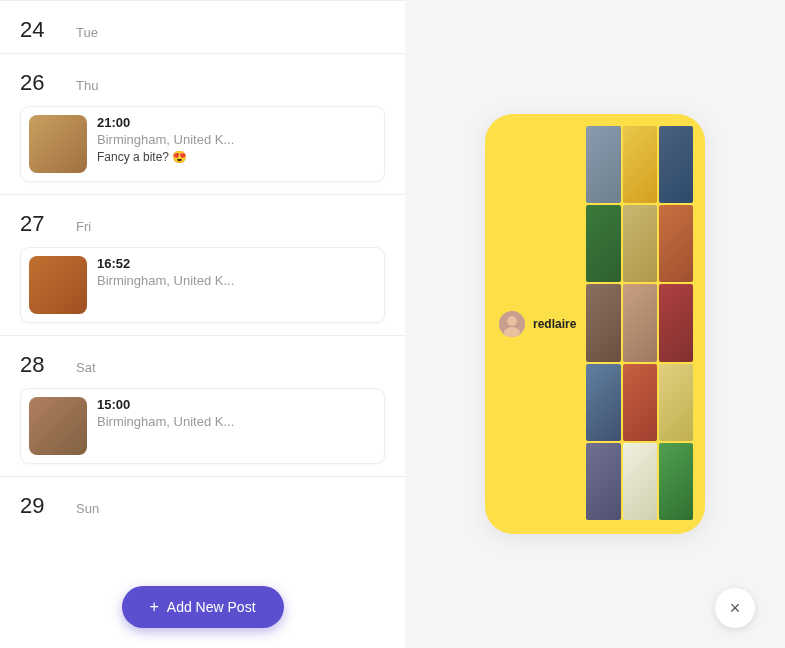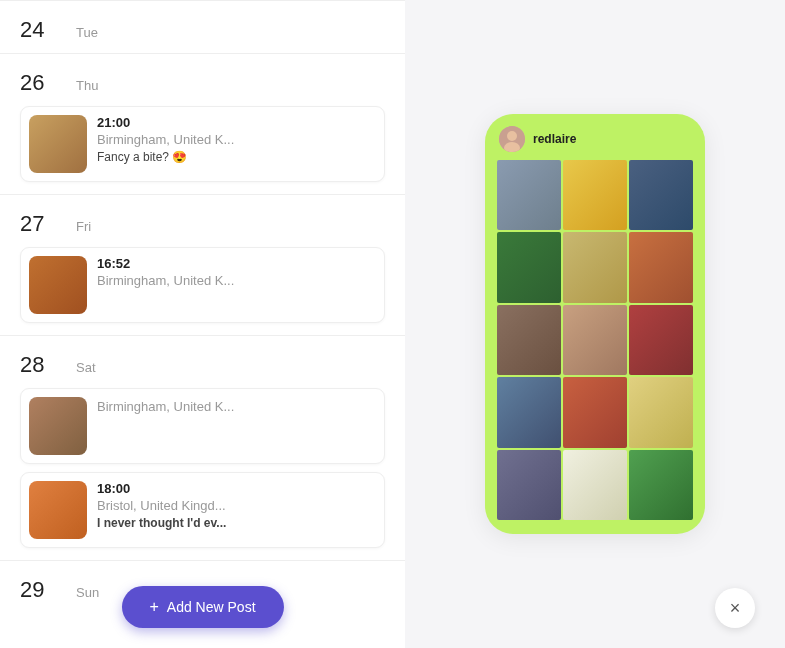--- a/index.html
+++ b/index.html
@@ -122,26 +122,26 @@
       align-items: center;
       justify-content: center;
       position: relative;
       padding: 20px;
     }
 
     
     .phone-mockup {
       width: 220px;
       height: 420px;
-      background: #bef264;
+      background: #fde047;
       border-radius: 28px;
       overflow: hidden;
       box-shadow: 0 4px 24px rgba(0,0,0,0.08);
       display: flex;
-      flex-direction: column;
+      flex-direction: row;
       padding: 12px;
       gap: 8px;
     }
     .phone-header {
       display: flex;
       align-items: center;
       gap: 8px;
       padding: 0 2px;
     }
     .phone-avatar {
@@ -275,29 +275,22 @@
 
     <div class="day-section">
       <div class="day-header-row">
         <span class="day-number">28</span>
         <span class="day-name">Sat</span>
       </div>
       <div style="padding: 0 20px 12px 20px; display:flex; flex-direction:column; gap:8px;">
         <div class="post-card">
           <div class="post-thumb thumb-coffee"></div>
           <div class="post-info">
+            <div class="post-time">15:00</div>
             <div class="post-location">Birmingham, United K...</div>
-          </div>
-        </div>
-        <div class="post-card">
-          <div class="post-thumb thumb-citrus"></div>
-          <div class="post-info">
-            <div class="post-time">18:00</div>
-            <div class="post-location">Bristol, United Kingd...</div>
-            <div class="post-caption bold">I never thought I'd ev...</div>
           </div>
         </div>
       </div>
     </div>
 
     <div class="day-section">
       <div class="day-header-row">
         <span class="day-number">29</span>
         <span class="day-name">Sun</span>
       </div>

